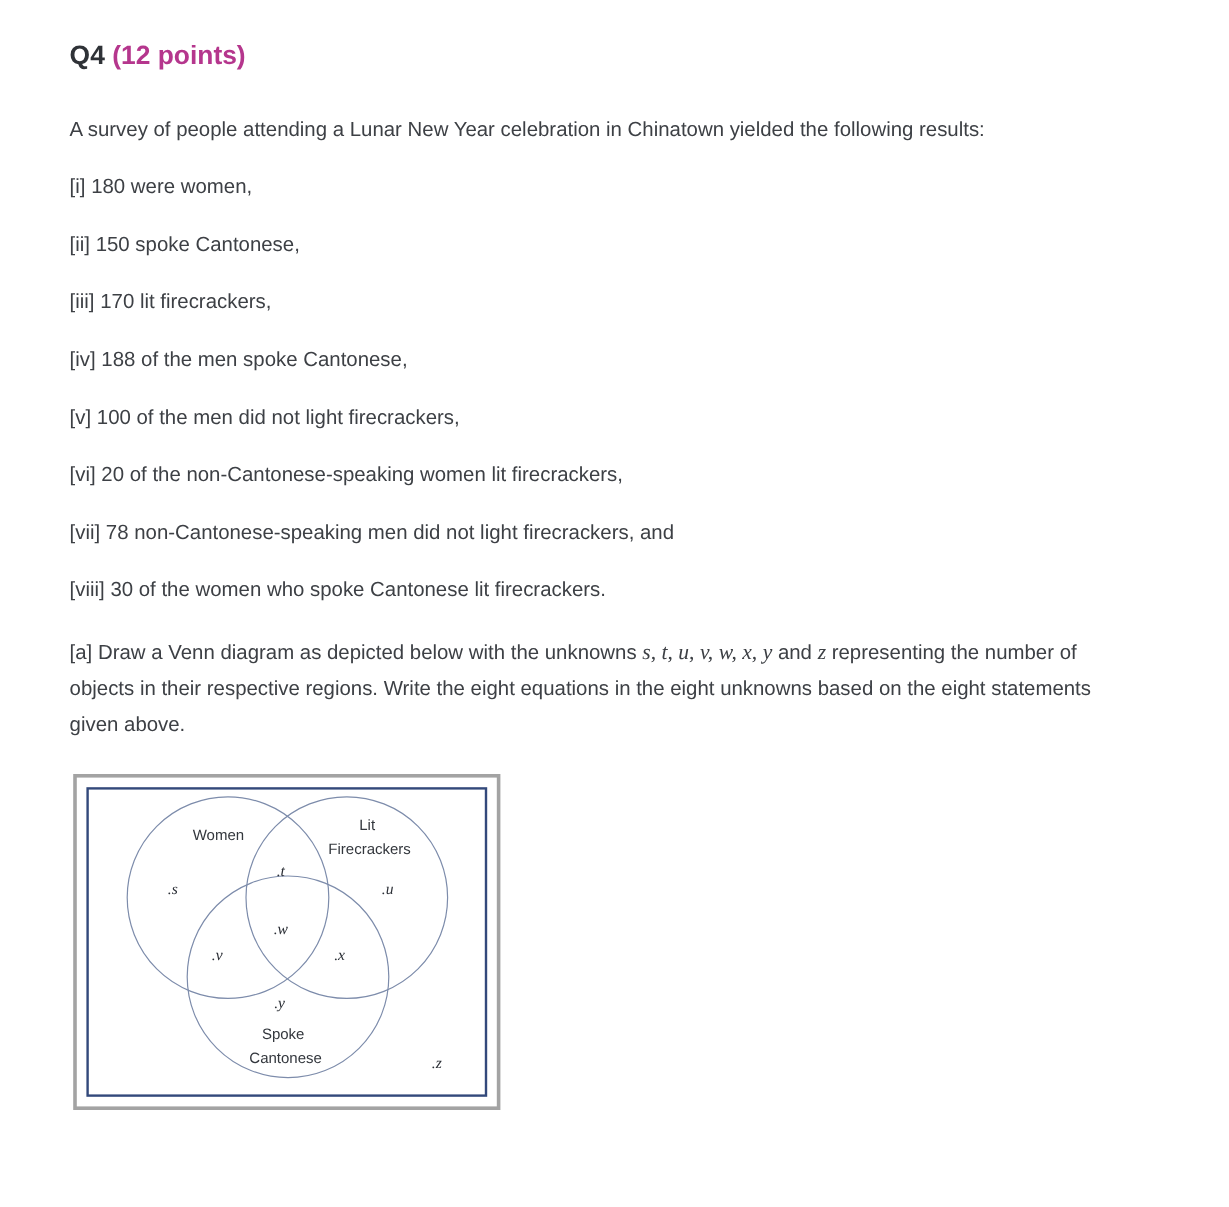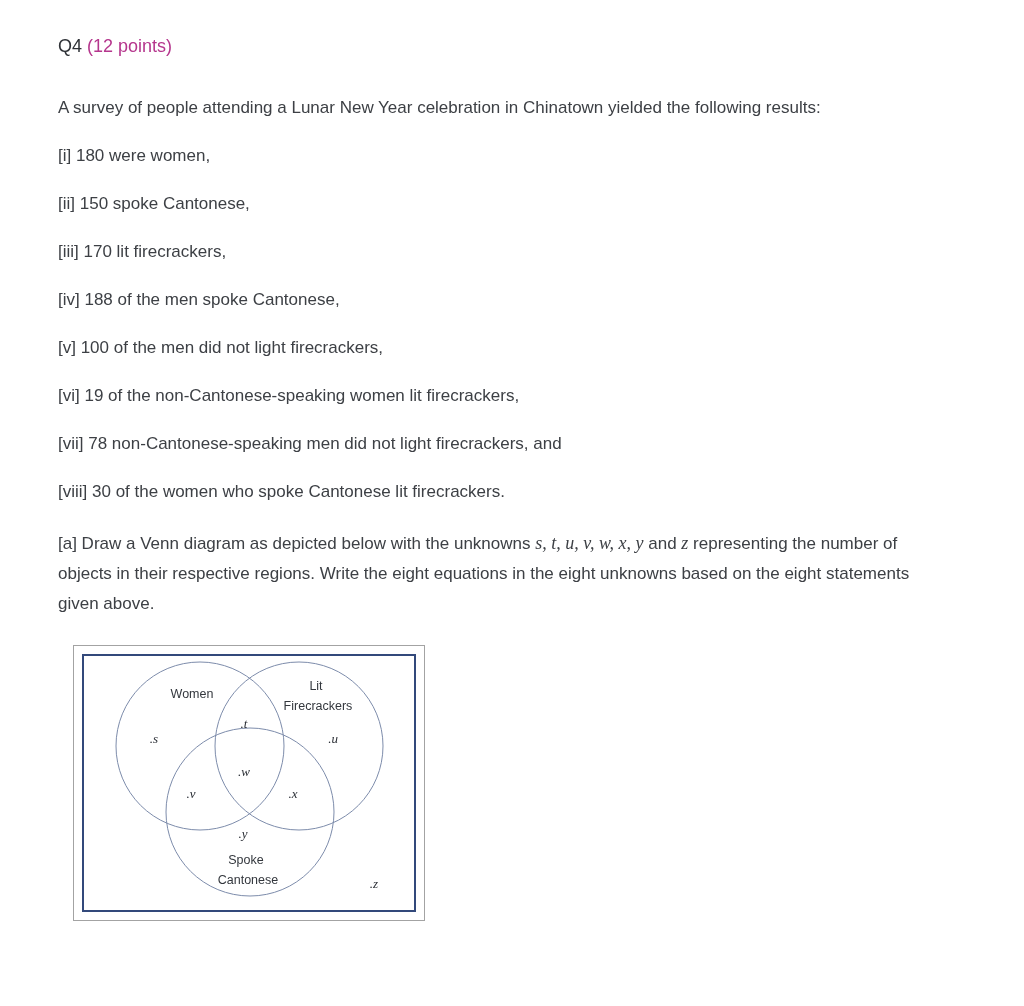--- a/index.html
+++ b/index.html
@@ -11,23 +11,23 @@
     width: 1024px;
     font-family: "Liberation Sans", sans-serif;
     color: #3d4045;
   }
   .page {
     width: 886px;
     padding: 34px 58px 30px 58px;
   }
   .q-title {
     margin: 0 0 38px 0;
-    font-size: 18px;
+    font-size: 22px;
     line-height: 24px;
-    font-weight: 400;
+    font-weight: 700;
     color: #2f3237;
   }
   .q-title .points {
     color: #b5368d;
   }
   p {
     margin: 0 0 24px 0;
     font-size: 17px;
     line-height: 24px;
     color: #3d4045;
@@ -35,23 +35,23 @@
   p.part-a {
     line-height: 30px;
     margin-bottom: 26px;
   }
   .math {
     font-family: "Liberation Serif", serif;
     font-style: italic;
     font-size: 18px;
   }
   figure.venn-frame {
-    margin: 15px;
+    margin: 3px;
     width: 334px;
-    border: 1px solid #a3a3a3;
+    border: 3px solid #a3a3a3;
     background: #ffffff;
     padding: 8px;
   }
   .venn-box {
     border: 2px solid #33497b;
     width: 330px;
     height: 254px;
     background: #ffffff;
   }
   .vc {
@@ -79,21 +79,21 @@
   <h2 class="q-title"><span>Q4</span> <span class="points">(12 points)</span></h2>
 
 
   <p>A survey of people attending a Lunar New Year celebration in Chinatown yielded the following results:</p>
 
   <p class="stmt">[i] 180 were women,</p>
   <p class="stmt">[ii] 150 spoke Cantonese,</p>
   <p class="stmt">[iii] 170 lit firecrackers,</p>
   <p class="stmt">[iv] 188 of the men spoke Cantonese,</p>
   <p class="stmt">[v] 100 of the men did not light firecrackers,</p>
-  <p class="stmt">[vi] 19 of the non-Cantonese-speaking women lit firecrackers,</p>
+  <p class="stmt">[vi] 20 of the non-Cantonese-speaking women lit firecrackers,</p>
   <p class="stmt">[vii] 78 non-Cantonese-speaking men did not light firecrackers, and</p>
   <p class="stmt">[viii] 30 of the women who spoke Cantonese lit firecrackers.</p>
 
   <p class="part-a"><span>[a] Draw a Venn diagram as depicted below with the unknowns </span><span class="math">s, t, u, v, w, x, y</span><span> and </span><span class="math">z</span><span> representing the number of objects in their respective regions. Write the eight equations in the eight unknowns based on the eight statements given above.</span></p>
 
   <figure class="venn-frame">
     <div class="venn-box">
       <svg width="330" height="254" viewBox="0 0 330 254" xmlns="http://www.w3.org/2000/svg">
 
         <circle class="vc" cx="116" cy="90" r="84" stroke="#7d8cab"></circle>

